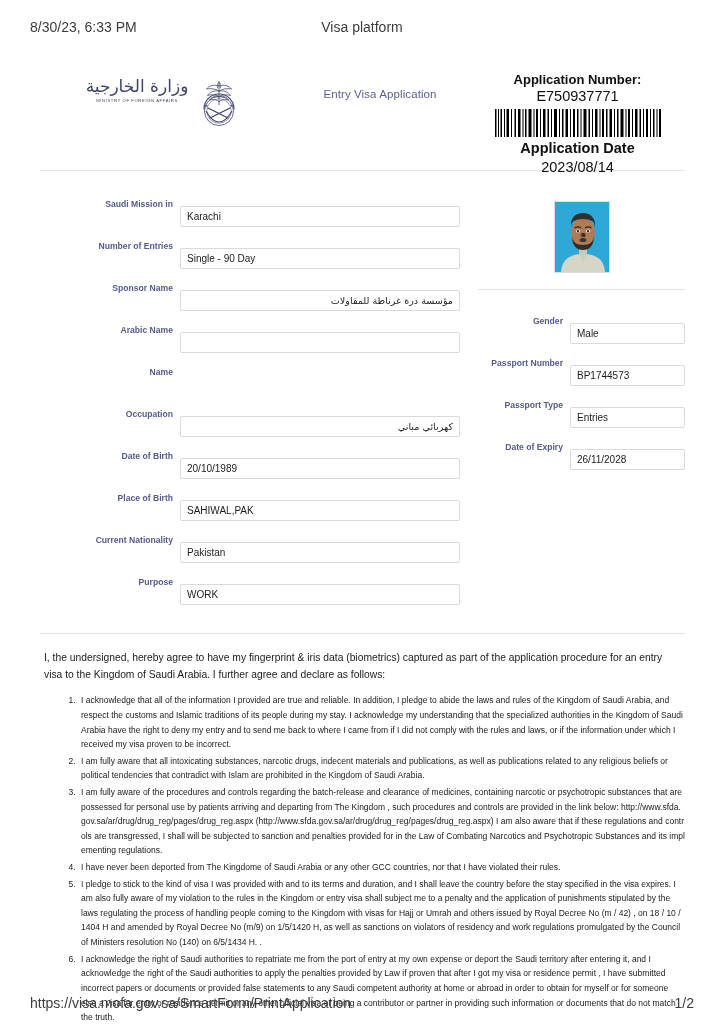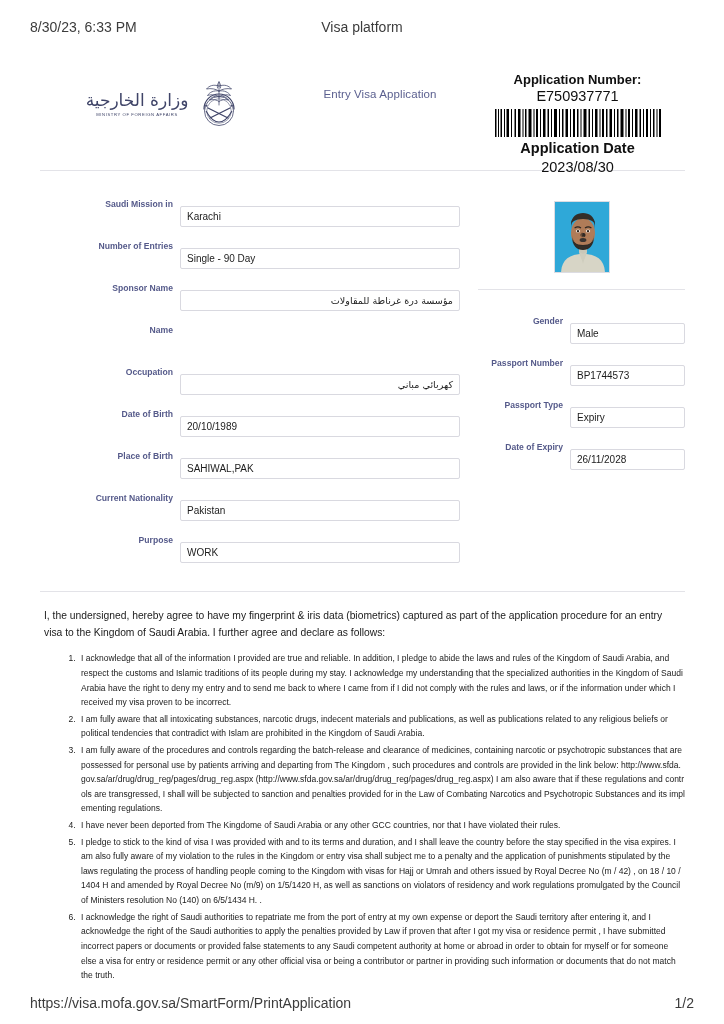--- a/index.html
+++ b/index.html
@@ -48,21 +48,21 @@
     height: 118px;
     padding-top: 8px;
   }
   .logo-block {
     width: 250px;
     display: flex;
     align-items: center;
     justify-content: center;
     padding-top: 18px;
   }
-  .logo-wrap { display: flex; align-items: center; gap: 6px; }
+  .logo-wrap { display: flex; gap: 6px; }
   .logo-text { display: flex; flex-direction: column; align-items: center; }
   .logo-ar {
     font-size: 17px;
     color: #3f4468;
     font-family: "DejaVu Sans", sans-serif;
     letter-spacing: -0.5px;
     line-height: 1;
   }
   .logo-en {
     font-size: 4.2px;
@@ -310,40 +310,44 @@
           <rect x="291" y="0" width="3" height="56"></rect>
             <rect x="298" y="0" width="2" height="56"></rect>
           <rect x="304" y="0" width="4" height="56"></rect>
             <rect x="312" y="0" width="2" height="56"></rect>
           <rect x="318" y="0" width="3" height="56"></rect>
             <rect x="325" y="0" width="2" height="56"></rect>
           <rect x="330" y="0" width="4" height="56"></rect>
         </g>
       </svg>
       <div class="appdate-label">Application Date</div>
-      <div class="appdate-value">2023/08/30</div>
+      <div class="appdate-value">2023/08/14</div>
     </div>
   </div>
 
   <hr class="rule">
 
   <div class="form-area">
 
     <div class="col-left">
       <div class="frow">
         <div class="flabel">Saudi Mission in</div>
         <div class="fbox">Karachi</div>
       </div>
       <div class="frow">
         <div class="flabel">Number of Entries</div>
         <div class="fbox">Single - 90 Day</div>
       </div>
       <div class="frow">
         <div class="flabel">Sponsor Name</div>
         <div class="fbox rtl">مؤسسة درة غرناطة للمقاولات</div>
+      </div>
+      <div class="frow">
+        <div class="flabel">Arabic Name</div>
+        <div class="fbox"></div>
       </div>
       <div class="frow">
         <div class="flabel">Name</div>
       </div>
       <div class="frow">
         <div class="flabel">Occupation</div>
         <div class="fbox rtl">كهربائي مباني</div>
       </div>
       <div class="frow">
         <div class="flabel">Date of Birth</div>
@@ -394,21 +398,21 @@
       <div class="frow">
         <div class="flabel">Gender</div>
         <div class="fbox">Male</div>
       </div>
       <div class="frow">
         <div class="flabel">Passport Number</div>
         <div class="fbox">BP1744573</div>
       </div>
       <div class="frow">
         <div class="flabel">Passport Type</div>
-        <div class="fbox">Expiry</div>
+        <div class="fbox">Entries</div>
       </div>
       <div class="frow">
         <div class="flabel">Date of Expiry</div>
         <div class="fbox">26/11/2028</div>
       </div>
     </div>
   </div>
 
   <hr class="decl-sep">
 

